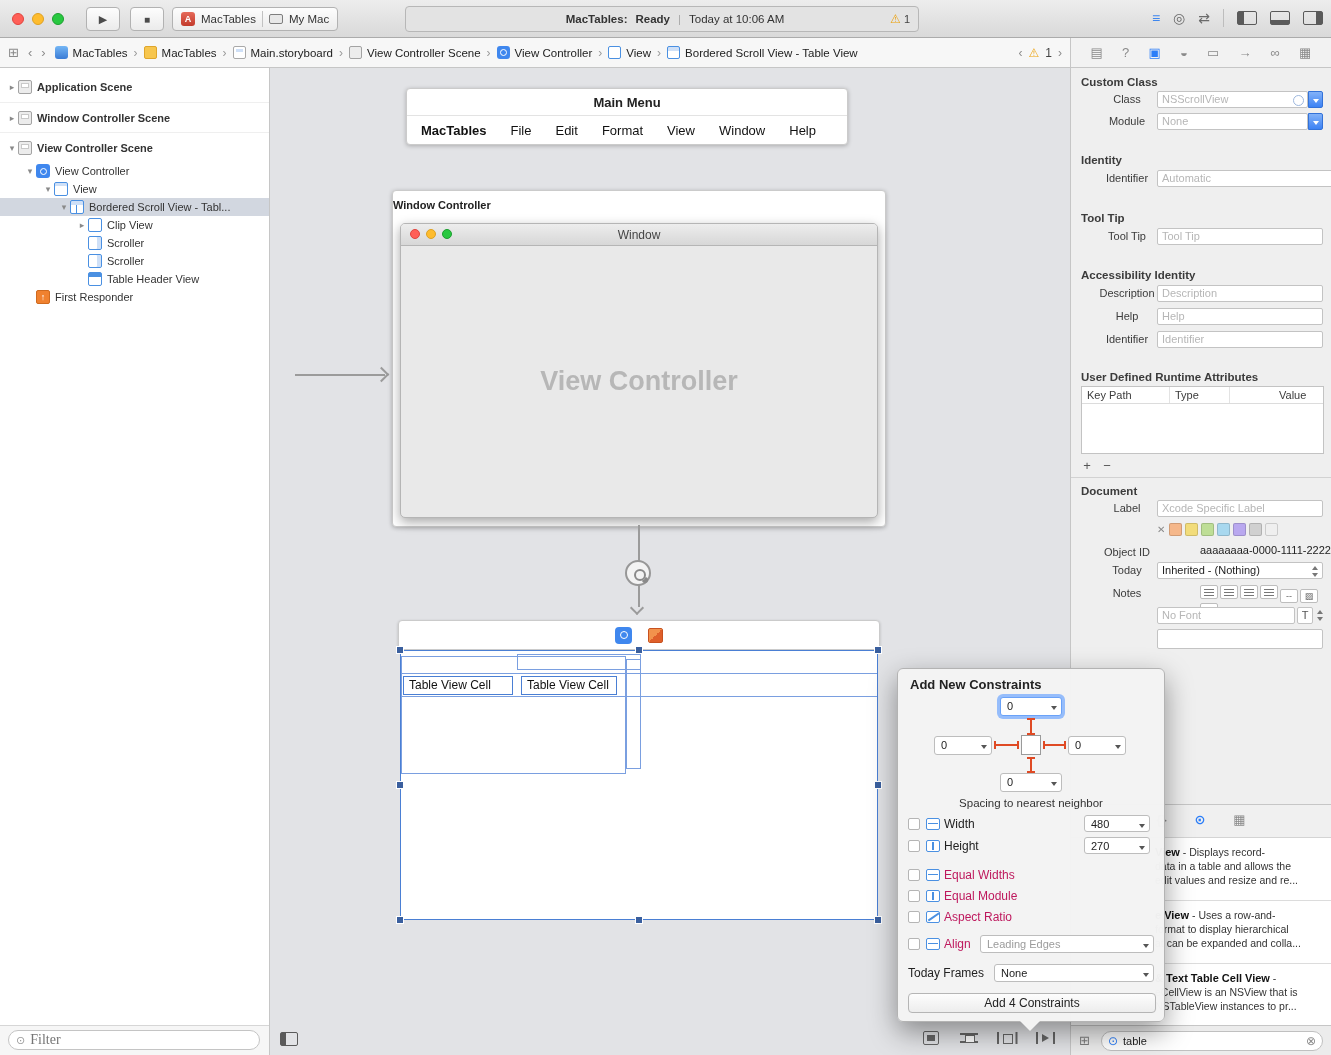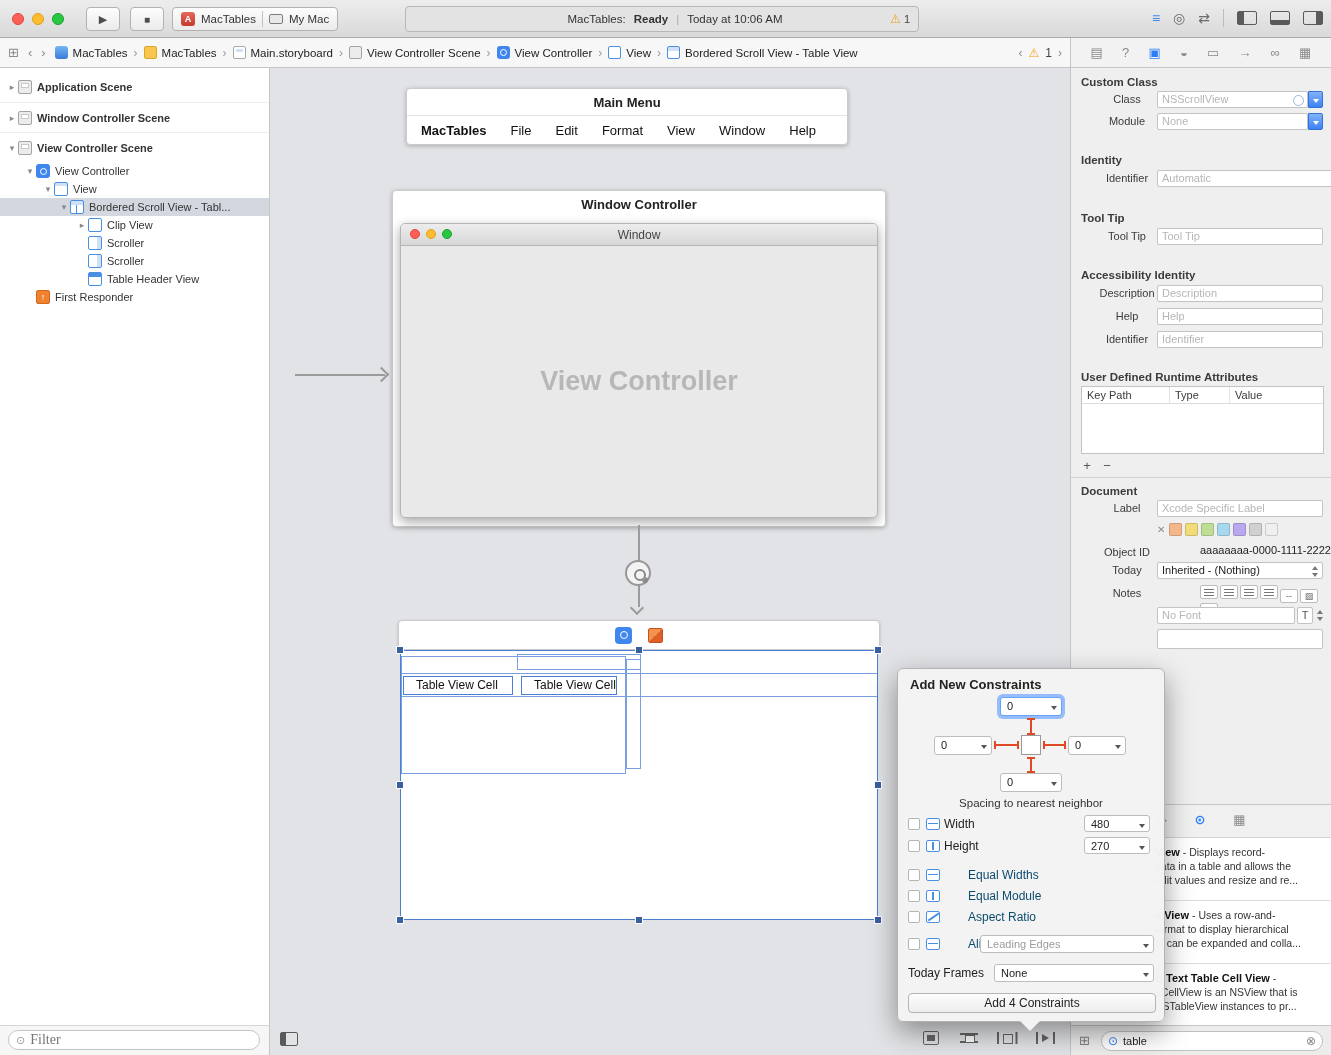--- a/index.html
+++ b/index.html
@@ -74,41 +74,41 @@
   #sidebar-bottom { position:absolute; left:0; right:0; bottom:0; height:30px; background:#f6f6f6; border-top:1px solid #d6d6d6; }
   #filter-field { position:absolute; left:8px; bottom:5px; width:252px; height:20px; border:1px solid #c4c4c4; border-radius:10px; background:#fff; display:flex; align-items:center; padding:0 7px; gap:5px; color:#9a9a9a; }
   #filter-field .fic { font-size:11px; color:#9a9a9a; }
   #filter-field input { border:none; outline:none; flex:1; font-size:14px; font-family:Liberation Serif, serif; color:#333; background:transparent; }
 
   
   #canvas { position:absolute; left:270px; top:68px; width:800px; bottom:0; background:#e2e3e6; overflow:hidden; }
   .card { position:absolute; background:#fff; border:1px solid #cbcbcb; border-radius:4px; box-shadow:0 1px 4px rgba(0,0,0,.25); }
   #mm-title { height:27px; line-height:27px; text-align:center; font-weight:bold; font-size:13px; border-bottom:1px solid #e3e3e3; }
   #mm-menus { height:28px; display:flex; align-items:center; padding:0 14px; gap:24px; font-size:13px; color:#111; }
-  #wc-title { height:28px; line-height:28px; text-align:center; font-weight:bold; font-size:13px; }
+  #wc-title { height:28px; line-height:28px; text-align:left; font-weight:bold; font-size:11px; }
   #wc-window { position:absolute; left:7px; right:7px; top:32px; bottom:8px; border-radius:5px; overflow:hidden; background:#e9e9e9; border:1px solid #b5b5b5; box-shadow:0 4px 12px rgba(0,0,0,.35); }
   #wc-titlebar { height:22px; background:linear-gradient(#ededed,#d7d7d7); border-bottom:1px solid #b5b5b5; text-align:center; line-height:22px; font-size:12px; color:#454545; position:relative; }
   #wc-titlebar .tl { top:5px; width:10px; height:10px; }
   #wc-titlebar .tl.red{ left:9px; } #wc-titlebar .tl.yel{ left:25px; } #wc-titlebar .tl.grn{ left:41px; }
   #wc-content { position:absolute; left:0; right:0; top:22px; bottom:0; display:flex; align-items:center; justify-content:center; }
   #wc-ph { font-size:27px; font-weight:bold; color:#b7b7b7; }
   #entry-arrow { position:absolute; left:25px; top:306px; width:90px; height:2px; background:#9b9b9b; }
   #entry-arrow::after { content:""; position:absolute; right:-2px; top:-5px; width:9px; height:9px; border-top:2px solid #9b9b9b; border-right:2px solid #9b9b9b; transform:rotate(45deg); }
   #segue-line { position:absolute; left:368px; top:457px; width:2px; height:82px; background:#9b9b9b; }
   #segue-circle { position:absolute; left:355px; top:492px; width:26px; height:26px; background:#f3f3f3; border:2px solid #979797; border-radius:50%; }
   #segue-circle::after { content:""; position:absolute; left:7px; top:7px; width:8px; height:8px; border:2px solid #8a8a8a; border-radius:50%; box-shadow:5px 5px 0 -3px #8a8a8a; }
   #segue-head { position:absolute; left:362px; top:535px; width:10px; height:10px; border-right:2px solid #9b9b9b; border-bottom:2px solid #9b9b9b; transform:rotate(45deg); }
   #ts-header { position:absolute; left:128px; top:552px; width:482px; height:30px; background:#fff; border:1px solid #cbcbcb; border-radius:4px 4px 0 0; box-shadow:0 1px 3px rgba(0,0,0,.2); display:flex; align-items:center; justify-content:center; gap:16px; }
   .vcbadge { width:17px; height:17px; background:#3f87ee; border-radius:4px; position:relative; }
   .vcbadge::after { content:""; position:absolute; left:4.5px; top:4.5px; width:6px; height:6px; border:1.5px solid #fff; border-radius:50%; }
   .exitcube { width:15px; height:15px; background:linear-gradient(135deg,#f2924c 50%,#df5f2a 50%); border:1px solid #c8511f; border-radius:2px; }
   #ts-body { position:absolute; left:130px; top:582px; width:478px; height:270px; background:#fff; border:1px solid #4a7fd4; }
   .bl { position:absolute; background:#7a9fe0; }
   .brect { position:absolute; border:1px solid #7a9fe0; background:transparent; }
-  .cell { position:absolute; border:1px solid #4a7fd4; background:#fff; font-size:12px; color:#111; line-height:17px; padding-left:12px; white-space:nowrap; overflow:hidden; }
+  .cell { position:absolute; border:1px solid #4a7fd4; background:#fff; font-size:12px; color:#111; line-height:17px; padding-left:5px; white-space:nowrap; overflow:hidden; }
   .hdl { position:absolute; width:8px; height:8px; background:#3a5f9e; border:1px solid #fff; }
   #canvas-bottom { position:absolute; right:14px; bottom:9px; display:flex; gap:16px; align-items:center; }
   .cbi { width:22px; height:16px; position:relative; }
   .cbi-embed::before { content:""; position:absolute; left:3px; top:1px; right:3px; bottom:1px; border:1.5px solid #666; border-radius:2px; }
   .cbi-embed::after { content:""; position:absolute; left:7px; top:5px; width:8px; height:6px; background:#666; }
   .cbi-align::before { content:""; position:absolute; left:2px; top:3px; width:18px; height:1.5px; background:#666; box-shadow:0 8px 0 #666; }
   .cbi-align::after { content:""; position:absolute; left:7px; top:5px; width:8px; height:6px; border:1.5px solid #666; background:#fff; }
   .cbi-pin::before { content:""; position:absolute; left:1px; top:2px; width:1.5px; height:12px; background:#666; box-shadow:18.5px 0 0 #666; }
   .cbi-pin::after { content:""; position:absolute; left:7px; top:4px; width:8px; height:8px; border:1.5px solid #666; }
   .cbi-resolve::before { content:""; position:absolute; left:2px; top:2px; width:1.5px; height:12px; background:#666; box-shadow:17px 0 0 #666; }
@@ -173,21 +173,21 @@
   .hbeam::before { content:""; position:absolute; left:0; top:-3px; width:2px; height:8px; background:#df4a24; }
   .hbeam::after { content:""; position:absolute; right:0; top:-3px; width:2px; height:8px; background:#df4a24; }
   #pop-square { position:absolute; left:123px; top:66px; width:20px; height:20px; background:#fff; border:1.5px solid #9a9a9a; }
   #pop-caption { position:absolute; left:0; right:0; top:128px; text-align:center; font-size:11.5px; color:#333; }
   .cb { position:absolute; left:10px; width:12px; height:12px; border:1px solid #b5b5b5; border-radius:2px; background:#fff; }
   .mi { position:absolute; left:28px; width:14px; height:12px; border:1.5px solid #4a90e2; border-radius:2px; background:#fff; }
   .mi.h::after { content:""; position:absolute; left:1px; right:1px; top:3.5px; height:1.5px; background:#4a90e2; }
   .mi.v::after { content:""; position:absolute; top:1px; bottom:1px; left:5px; width:1.5px; background:#4a90e2; }
   .mi.d::after { content:""; position:absolute; left:0; top:4px; width:13px; height:1.5px; background:#4a90e2; transform:rotate(-35deg); }
   .plabel { position:absolute; left:46px; font-size:12px; color:#222; }
-  .plabel.dis { color:#0c4a6e;margin-left:24px; }
+  .plabel.dis { color:#be185d; }
   #pop-add { position:absolute; left:10px; top:324px; width:248px; height:20px; background:linear-gradient(#fdfdfd,#ededed); border:1px solid #b5b5b5; border-radius:4px; text-align:center; line-height:18px; font-size:12px; color:#222; }
 </style>
 </head>
 <body>
 
 <div id="screen">
 
   <div id="toolbar">
     <span class="tl red"></span>
     <span class="tl yel"></span>
@@ -199,21 +199,21 @@
         <span style="font-size:10px;">■</span>
       </div>
     <div id="scheme">
       <span class="appchip">A</span>
       <span>MacTables</span>
       <span class="schemesep"></span>
       <span class="monchip"></span>
       <span>My Mac</span>
     </div>
     <div id="status-well">
-      <span style="font-weight:normal;margin-left:26px;">MacTables:</span>
+      <span style="font-weight:bold;margin-left:26px;">MacTables:</span>
       <span style="font-weight:bold;">Ready</span>
       <span style="color:#a9a9a9;">|</span>
       <span>Today at 10:06 AM</span>
       <span class="warn">
         <span class="warn-glyph">⚠</span>
         <span>1</span>
       </span>
     </div>
     <div id="tb-right">
       <span class="tbg blue">≡</span>
@@ -435,21 +435,21 @@
     <span class="ilabel" style="top:240px;">Help</span>
     <div class="tf" style="left:86px; top:240px; width:166px;">Help</div>
     <span class="ilabel" style="top:263px;">Identifier</span>
     <div class="tf" style="left:86px; top:263px; width:166px;">Identifier</div>
 
     <div class="ih" style="top:303px;">User Defined Runtime Attributes</div>
     <div id="rt-table">
       <div id="rt-head">
         <span style="width:88px;">Key Path</span>
         <span style="width:60px;">Type</span>
-        <span style="flex:1; border-right:none;">Value</span>
+        <span style="flex:1; border-right:none;margin-left:44px;">Value</span>
       </div>
     </div>
     <span class="pm" style="left:8px; top:390px;">+</span>
     <span class="pm" style="left:28px; top:390px;">−</span>
     <div class="idiv" style="top:409px;"></div>
 
     <div class="ih" style="top:417px;">Document</div>
     <span class="ilabel" style="top:432px;">Label</span>
     <div class="tf" style="left:86px; top:432px; width:166px;">Xcode Specific Label</div>
     <div id="swatches">

